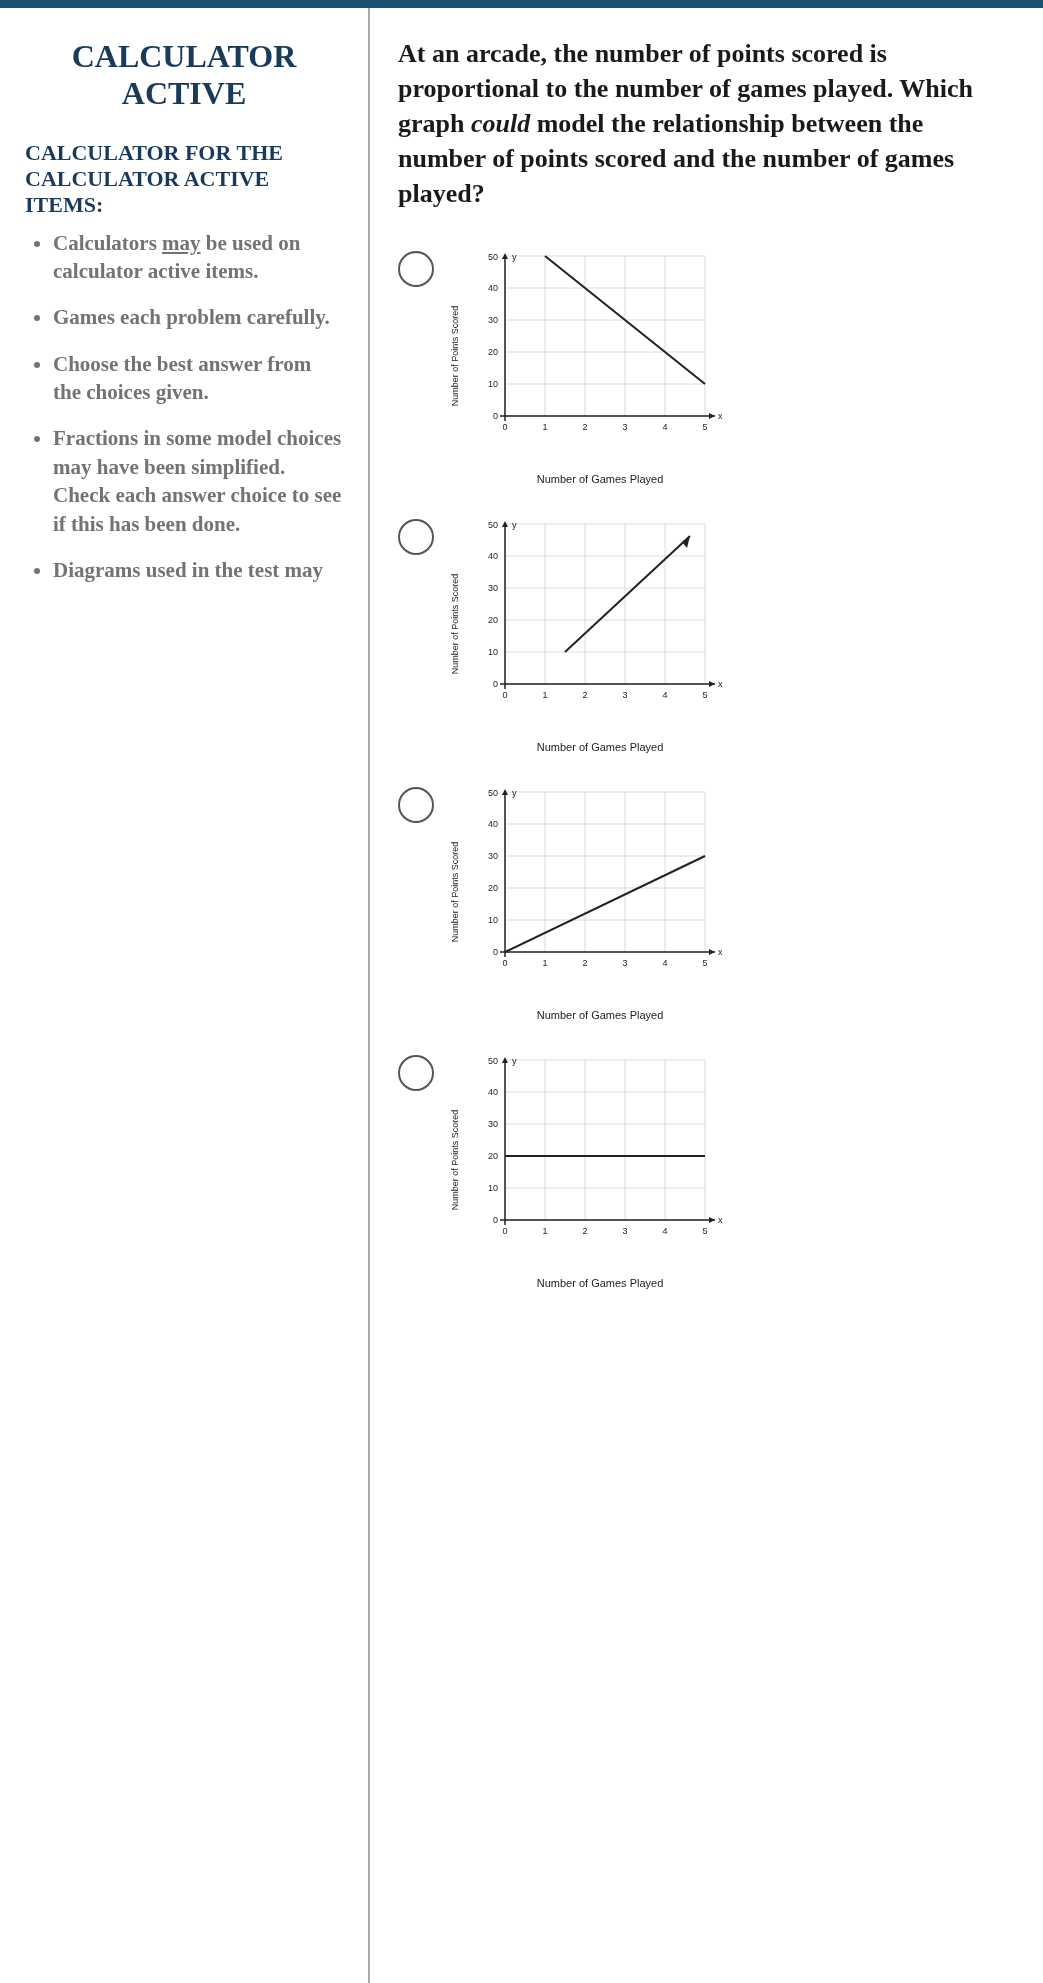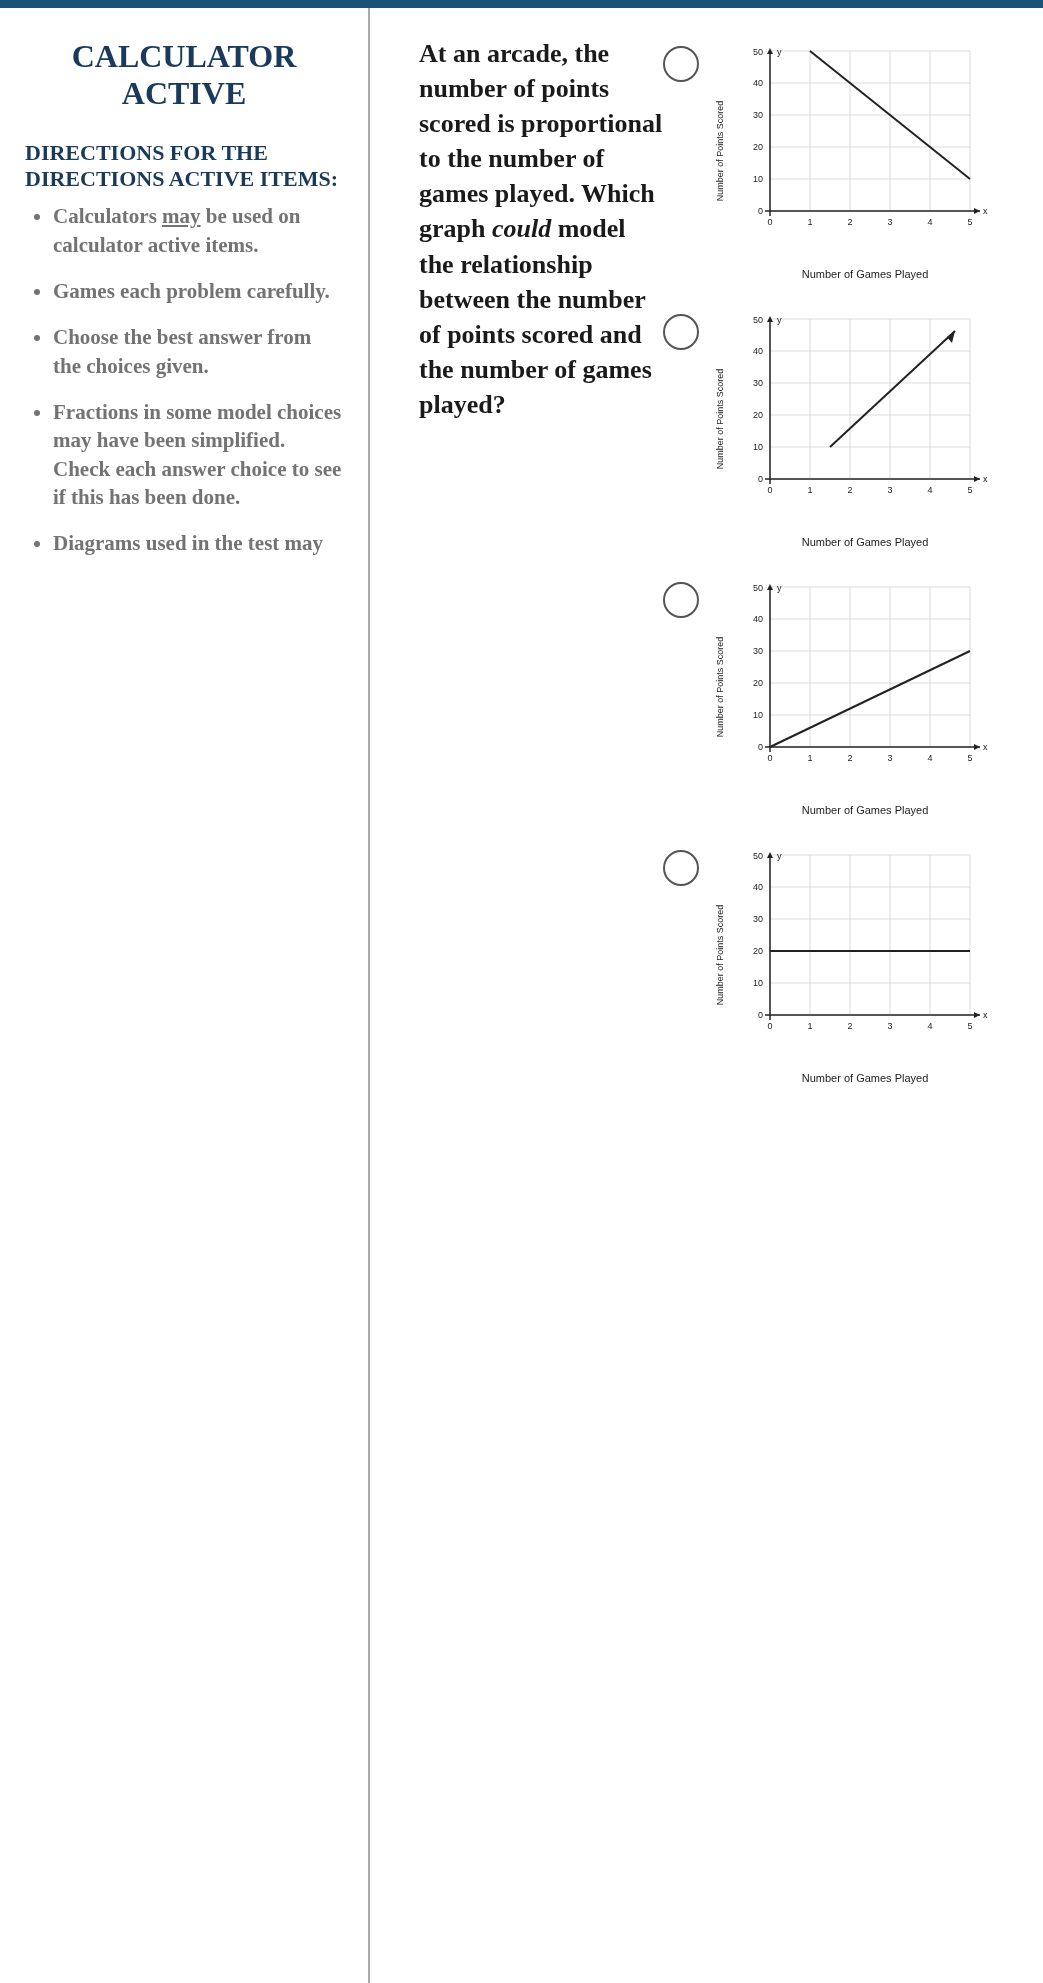--- a/index.html
+++ b/index.html
@@ -12,21 +12,20 @@
       flex-direction: column;
     }
     .top-bar {
       height: 8px;
       background: #1a5276;
       width: 100%;
     }
     .main-layout {
       display: flex;
       flex: 1;
-      gap: 21px;
     }
     .left-panel {
       width: 370px;
       min-width: 370px;
       padding: 30px 25px 30px 25px;
       border-right: 2px solid #aaa;
       background: #fff;
     }
     .left-panel .calc-title {
       font-size: 32px;
@@ -55,21 +54,21 @@
       line-height: 1.35;
     }
     .left-panel ul li span.underline {
       text-decoration: underline;
     }
     .right-panel {
       flex: 1;
       padding: 28px 28px 28px 28px;
       background: #fff;
       display: flex;
-      flex-direction: row;
+      flex-direction: column;
     }
     .question-text {
       font-size: 26px;
       font-weight: 700;
       color: #1a1a1a;
       line-height: 1.35;
       margin-bottom: 30px;
     }
     .question-text em {
       font-style: italic;
@@ -115,21 +114,21 @@
 </head>
 <body>
 
 <div class="top-bar"></div>
 <div class="main-layout">
 
   <div class="left-panel">
     <div class="calc-title">
       CALCULATOR<br>ACTIVE
     </div>
-    <div class="directions-title">DIRECTIONS FOR THE DIRECTIONS ACTIVE ITEMS:</div>
+    <div class="directions-title">CALCULATOR FOR THE CALCULATOR ACTIVE ITEMS:</div>
     <ul>
       <li>
         Calculators <span class="underline">may</span> be used on calculator active items.
       </li>
       <li>
         Games each problem carefully.
       </li>
       <li>
         Choose the best answer from the choices given.
       </li>

